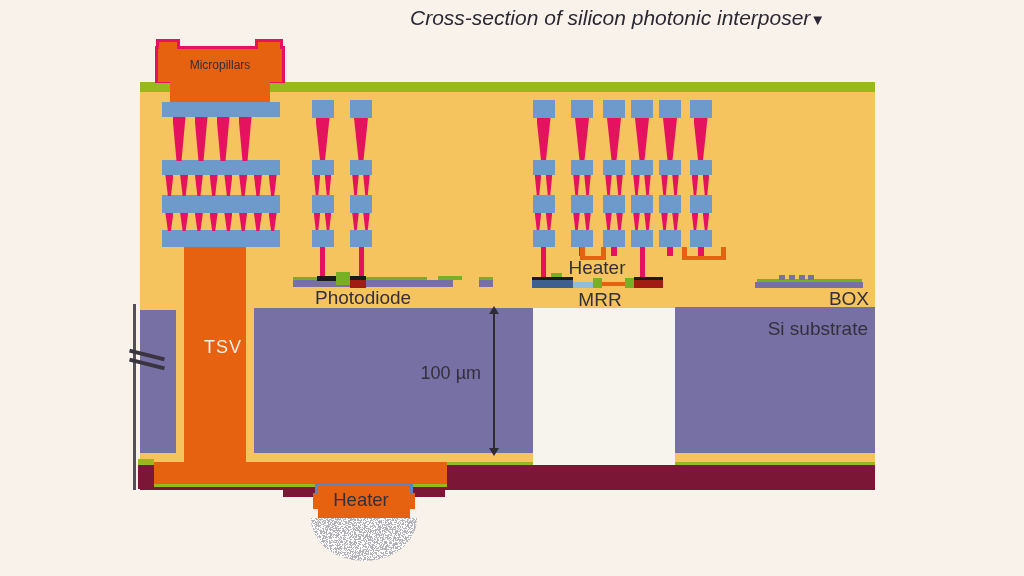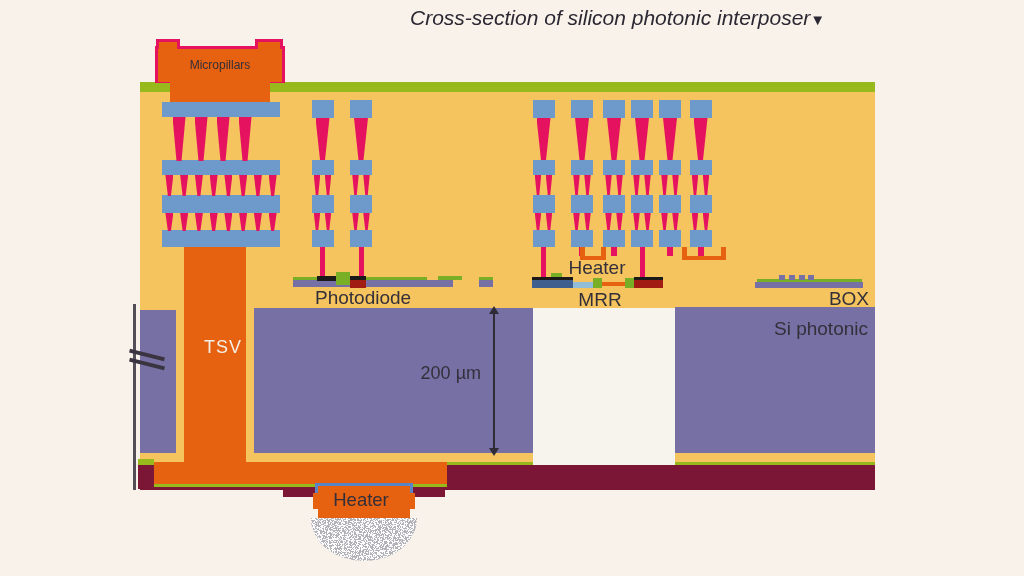--- a/index.html
+++ b/index.html
@@ -215,22 +215,22 @@
       <div class="sh" style="left: 129px; top: 353px; width: 36px; height: 4px; background: rgb(57, 52, 63); transform: rotate(14deg);"></div>
       <div class="sh" style="left: 129px; top: 362px; width: 36px; height: 4px; background: rgb(57, 52, 63); transform: rotate(14deg);"></div>
     </div>
 
   <div class="lbl micropillars">Micropillars</div>
   <div class="lbl tsv">TSV</div>
   <div class="lbl photodiode">Photodiode</div>
   <div class="lbl heater">Heater</div>
   <div class="lbl mrr">MRR</div>
   <div class="lbl box">BOX</div>
-  <div class="lbl sisub">Si photonic</div>
-  <div class="lbl dim">200 µm</div>
+  <div class="lbl sisub">Si substrate</div>
+  <div class="lbl dim">100 µm</div>
   <div class="lbl balls">Heater</div>
 
   <div id="ball">
     <svg width="106" height="43">
       <defs>
         <filter id="speckle" x="0" y="0" width="100%" height="100%">
           <feTurbulence type="fractalNoise" baseFrequency="0.8" numOctaves="3" seed="7"></feTurbulence>
           <feColorMatrix type="saturate" values="0"></feColorMatrix>
           <feComponentTransfer>
             <feFuncR type="discrete" tableValues="0.15 0.9 0.45 1 0.7 0.95"></feFuncR>

